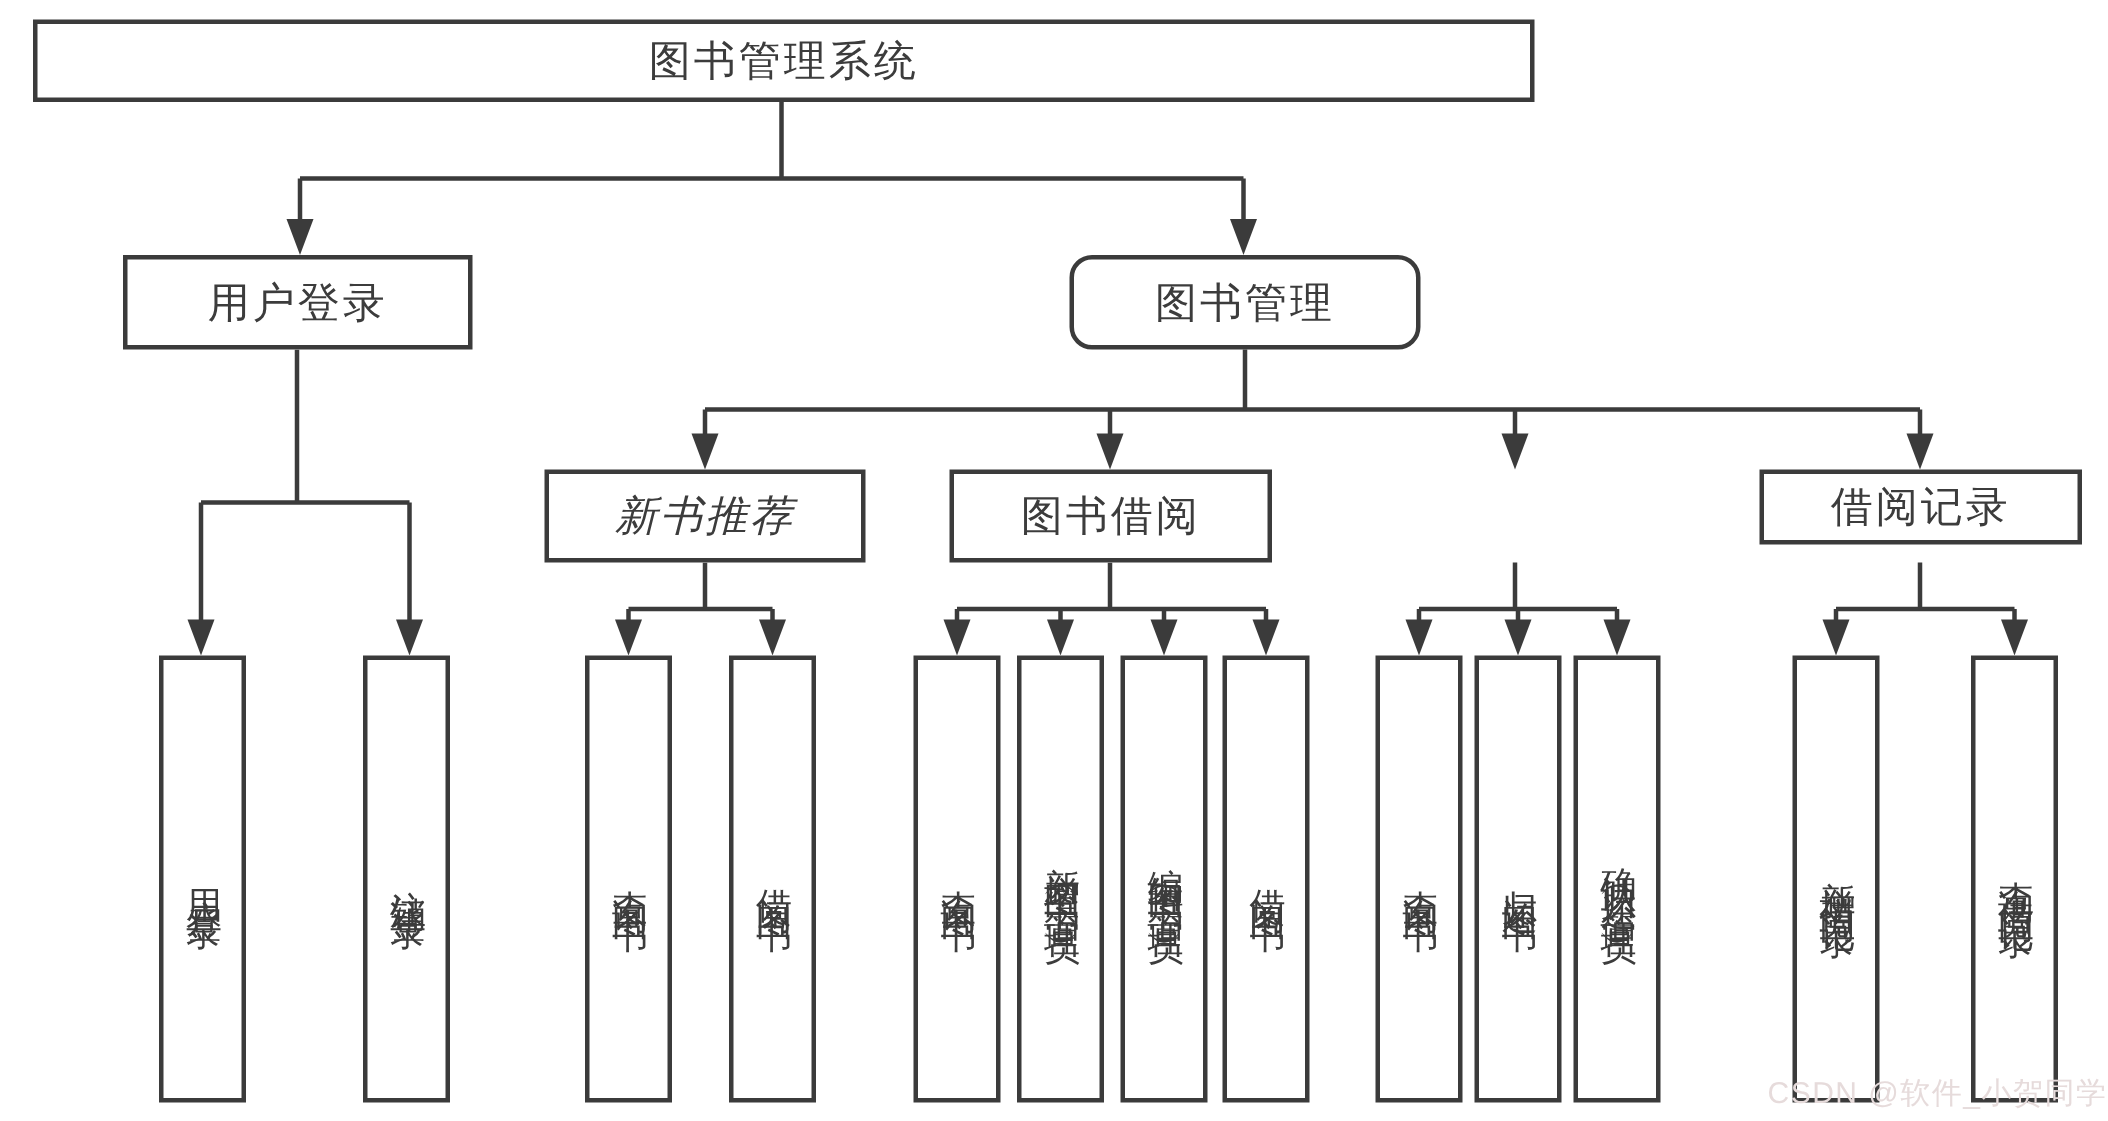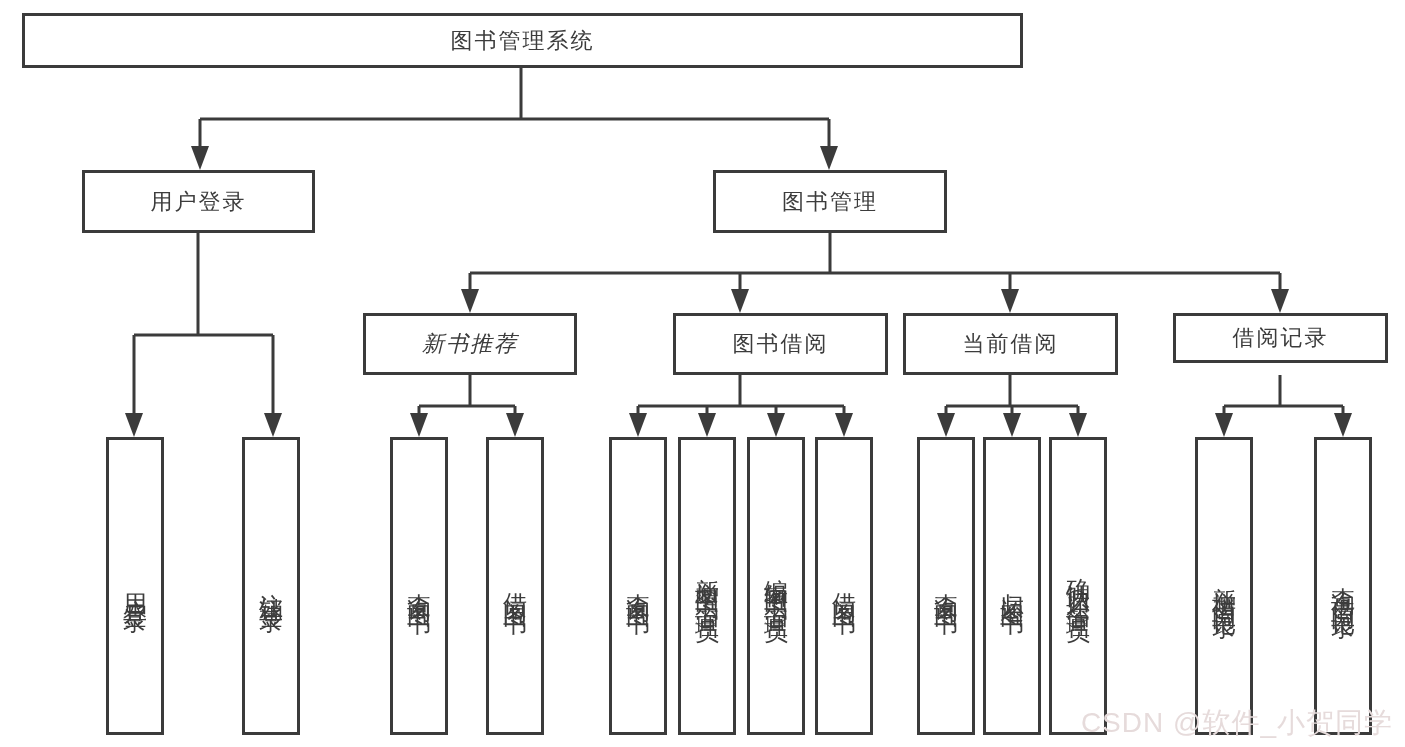--- a/index.html
+++ b/index.html
@@ -37,59 +37,59 @@
     position: absolute;
     box-sizing: border-box;
     border: 3px solid var(--line);
     background: #ffffff;
     display: flex;
     align-items: center;
     justify-content: center;
     color: var(--text);
   }
   .h-node span {
-    font-size: 22px;
+    font-size: 28px;
     letter-spacing: 2px;
     white-space: nowrap;
     color: var(--text);
   }
   .v-node span {
     writing-mode: vertical-rl;
     text-orientation: mixed;
     font-size: 24px;
     line-height: 1;
     letter-spacing: 6px;
     color: var(--text);
   }
   .root-node   { left: 22px;  top: 13px;  width: 1001px; height: 55px; }
   .lvl2-a      { left: 82px;  top: 170px; width: 233px;  height: 63px; }
-  .lvl2-b      { left: 713px; top: 170px; width: 234px;  height: 63px; }
+  .lvl2-b      { left: 713px; top: 170px; width: 234px;  height: 63px; border-radius: 15px; }
   .lvl3-0      { left: 363px; top: 313px; width: 214px;  height: 62px; font-style: italic; }
-  .lvl3-1      { left: 633px; top: 313px; width: 215px;  height: 62px; margin-left: 40px; }
+  .lvl3-1      { left: 633px; top: 313px; width: 215px;  height: 62px; }
   .lvl3-2      { left: 903px; top: 313px; width: 215px;  height: 62px; }
   .lvl3-3      { left: 1173px;top: 313px; width: 215px;  height: 50px; }
   .leaf        { top: 437px; width: 58px; height: 298px; }
   .leaf-0  { left: 106px; }
   .leaf-1  { left: 242px; }
   .leaf-2  { left: 390px; }
   .leaf-3  { left: 486px; }
   .leaf-4  { left: 609px; }
   .leaf-5  { left: 678px; }
   .leaf-6  { left: 747px; }
   .leaf-7  { left: 815px; }
   .leaf-8  { left: 917px; }
   .leaf-9  { left: 983px; }
   .leaf-10 { left: 1049px; }
   .leaf-11 { left: 1195px; }
   .leaf-12 { left: 1314px; }
   .watermark {
     position: absolute;
-    right: 12px;
+    right: 0;
     bottom: 5px;
-    font-size: 28px;
+    font-size: 20px;
     letter-spacing: 1px;
     color: var(--watermark);
     white-space: nowrap;
     z-index: 10;
     pointer-events: none;
   }
 </style>
 </head>
 <body>
 
@@ -138,23 +138,20 @@
   <div class="node h-node lvl2-b">
     <span>图书管理</span>
   </div>
 
   <div class="node h-node lvl3-0">
     <span>新书推荐</span>
   </div>
   <div class="node h-node lvl3-1">
     <span>图书借阅</span>
   </div>
-  <div class="node h-node lvl3-2">
-    <span>当前借阅</span>
-  </div>
   <div class="node h-node lvl3-3">
     <span>借阅记录</span>
   </div>
 
   <div class="node v-node leaf leaf-0">
     <span>用户登录</span>
   </div>
   <div class="node v-node leaf leaf-1">
     <span>注销登录</span>
   </div>

